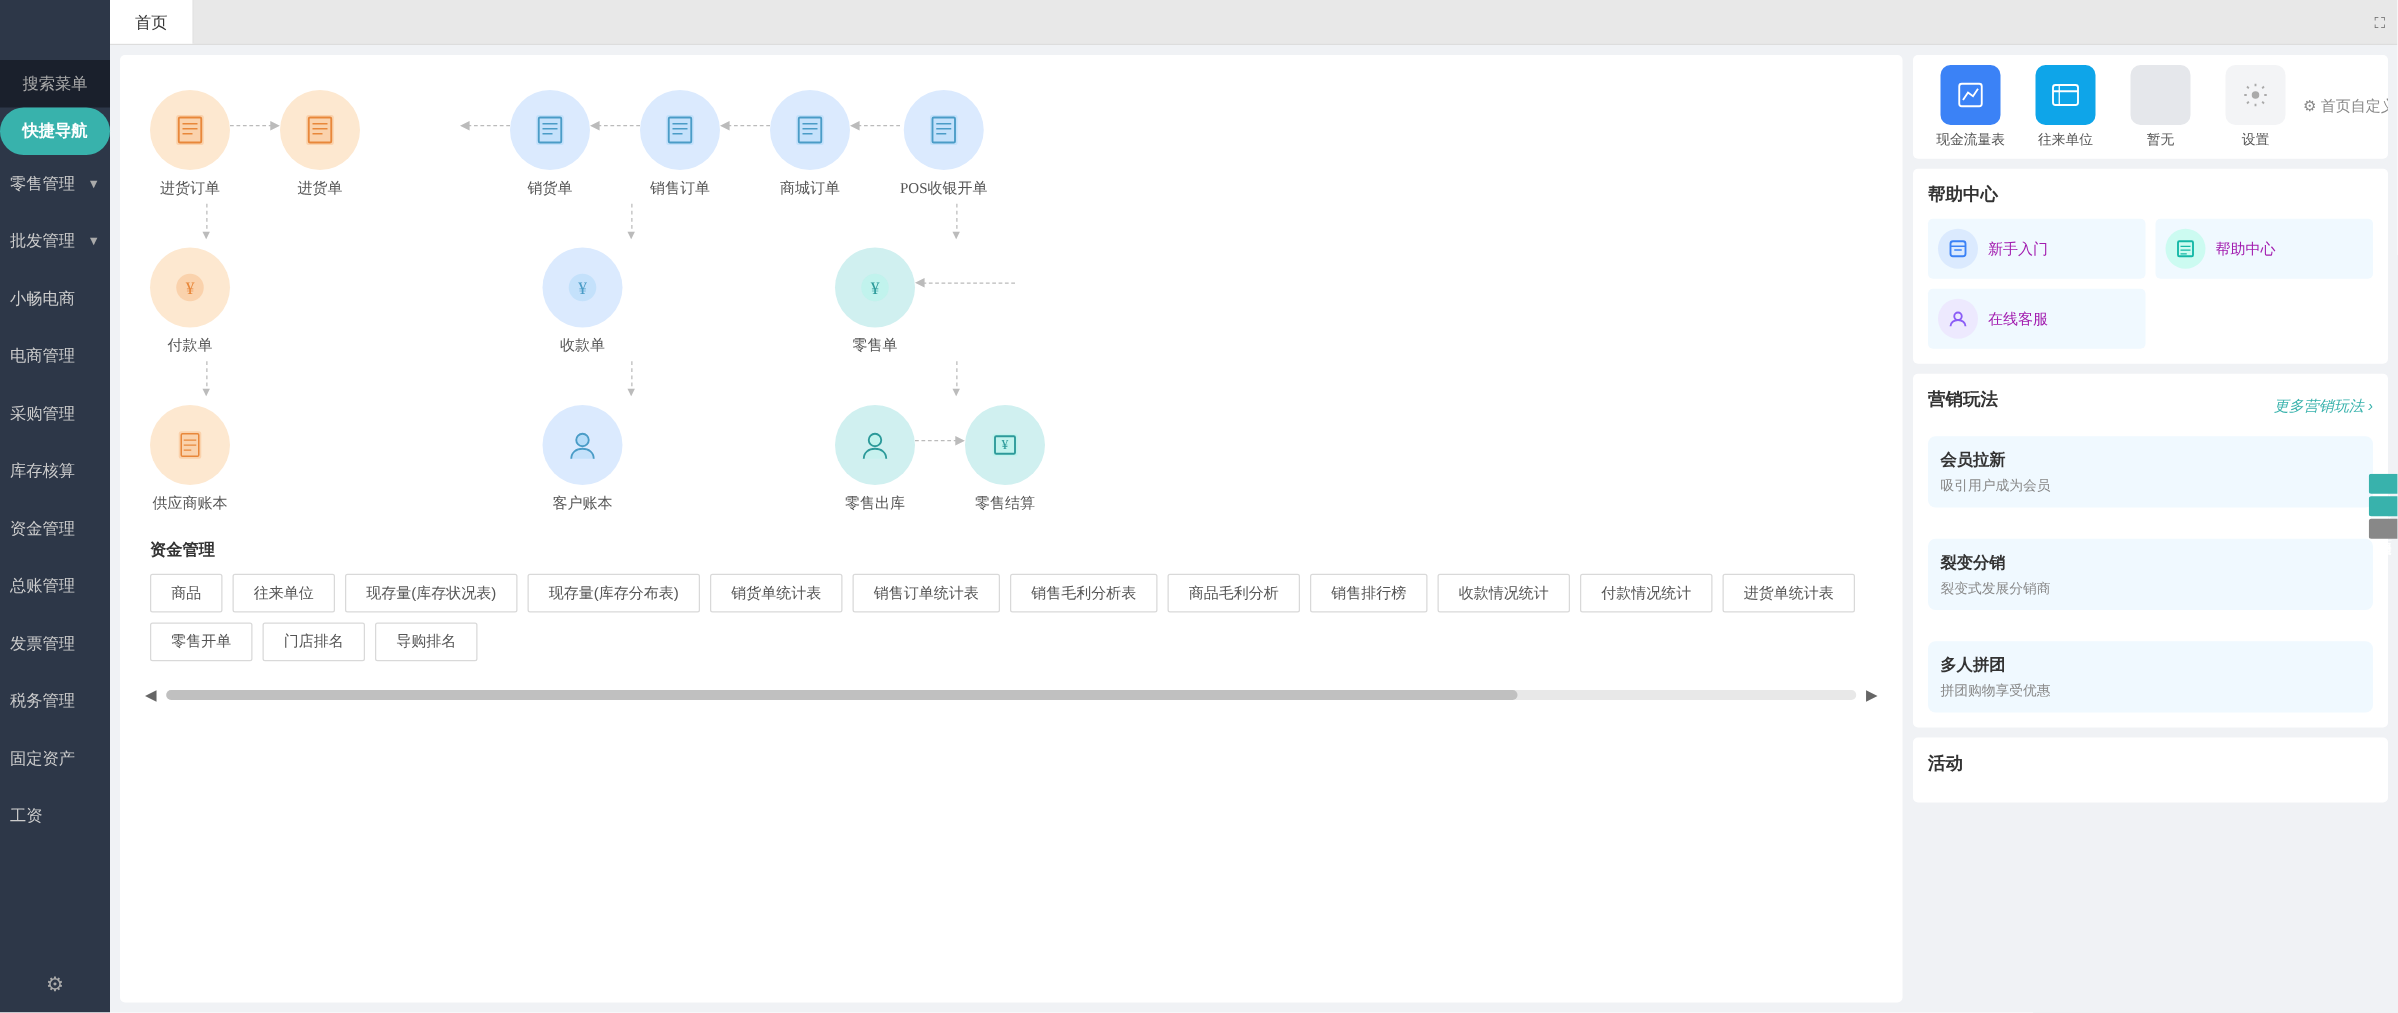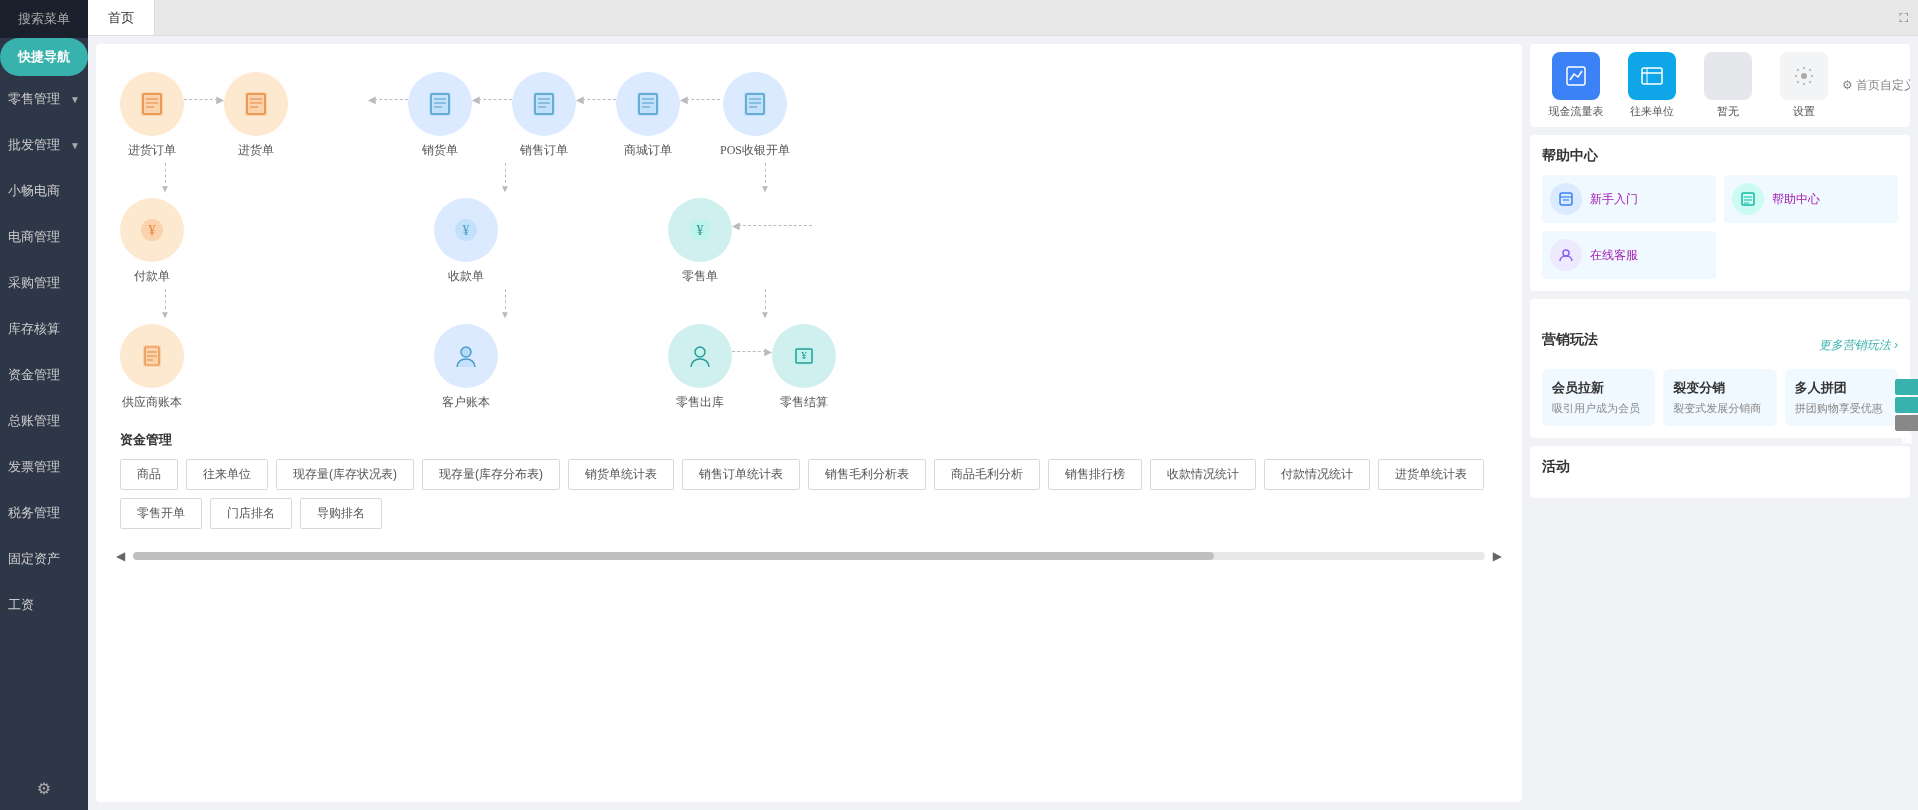--- a/index.html
+++ b/index.html
@@ -15,20 +15,21 @@
       flex-shrink: 0;
       height: 100%;
     }
     .sidebar-search {
       background: #1a202c;
       color: #aaa;
       padding: 10px 8px;
       font-size: 13px;
       text-align: center;
       cursor: pointer;
+      margin-top: 48px;
     }
     .sidebar-nav-header {
       background: #38b2ac;
       color: white;
       padding: 10px 8px;
       text-align: center;
       font-size: 13px;
       font-weight: bold;
       border-radius: 19px;
     }
@@ -291,33 +292,32 @@
     .marketing-section {
       background: white;
       border-radius: 4px;
       padding: 12px;
       flex-shrink: 0;
     }
     .marketing-header {
       display: flex;
       align-items: center;
       margin-bottom: 10px;
-      margin-top: 20px;
     }
     .more-link {
       margin-left: auto;
       font-size: 12px;
       color: #38b2ac;
       cursor: pointer;
       font-style: italic;
     }
     .marketing-grid {
       display: grid;
-      grid-template-columns: 1fr 1fr 1fr;
-      gap: 8px;
+      grid-template-columns: 1fr;
+      gap: 25px;
     }
     .marketing-item {
       background: #f0f9ff;
       border-radius: 6px;
       padding: 10px;
       cursor: pointer;
     }
     .marketing-item-title {
       font-size: 13px;
       font-weight: bold;

